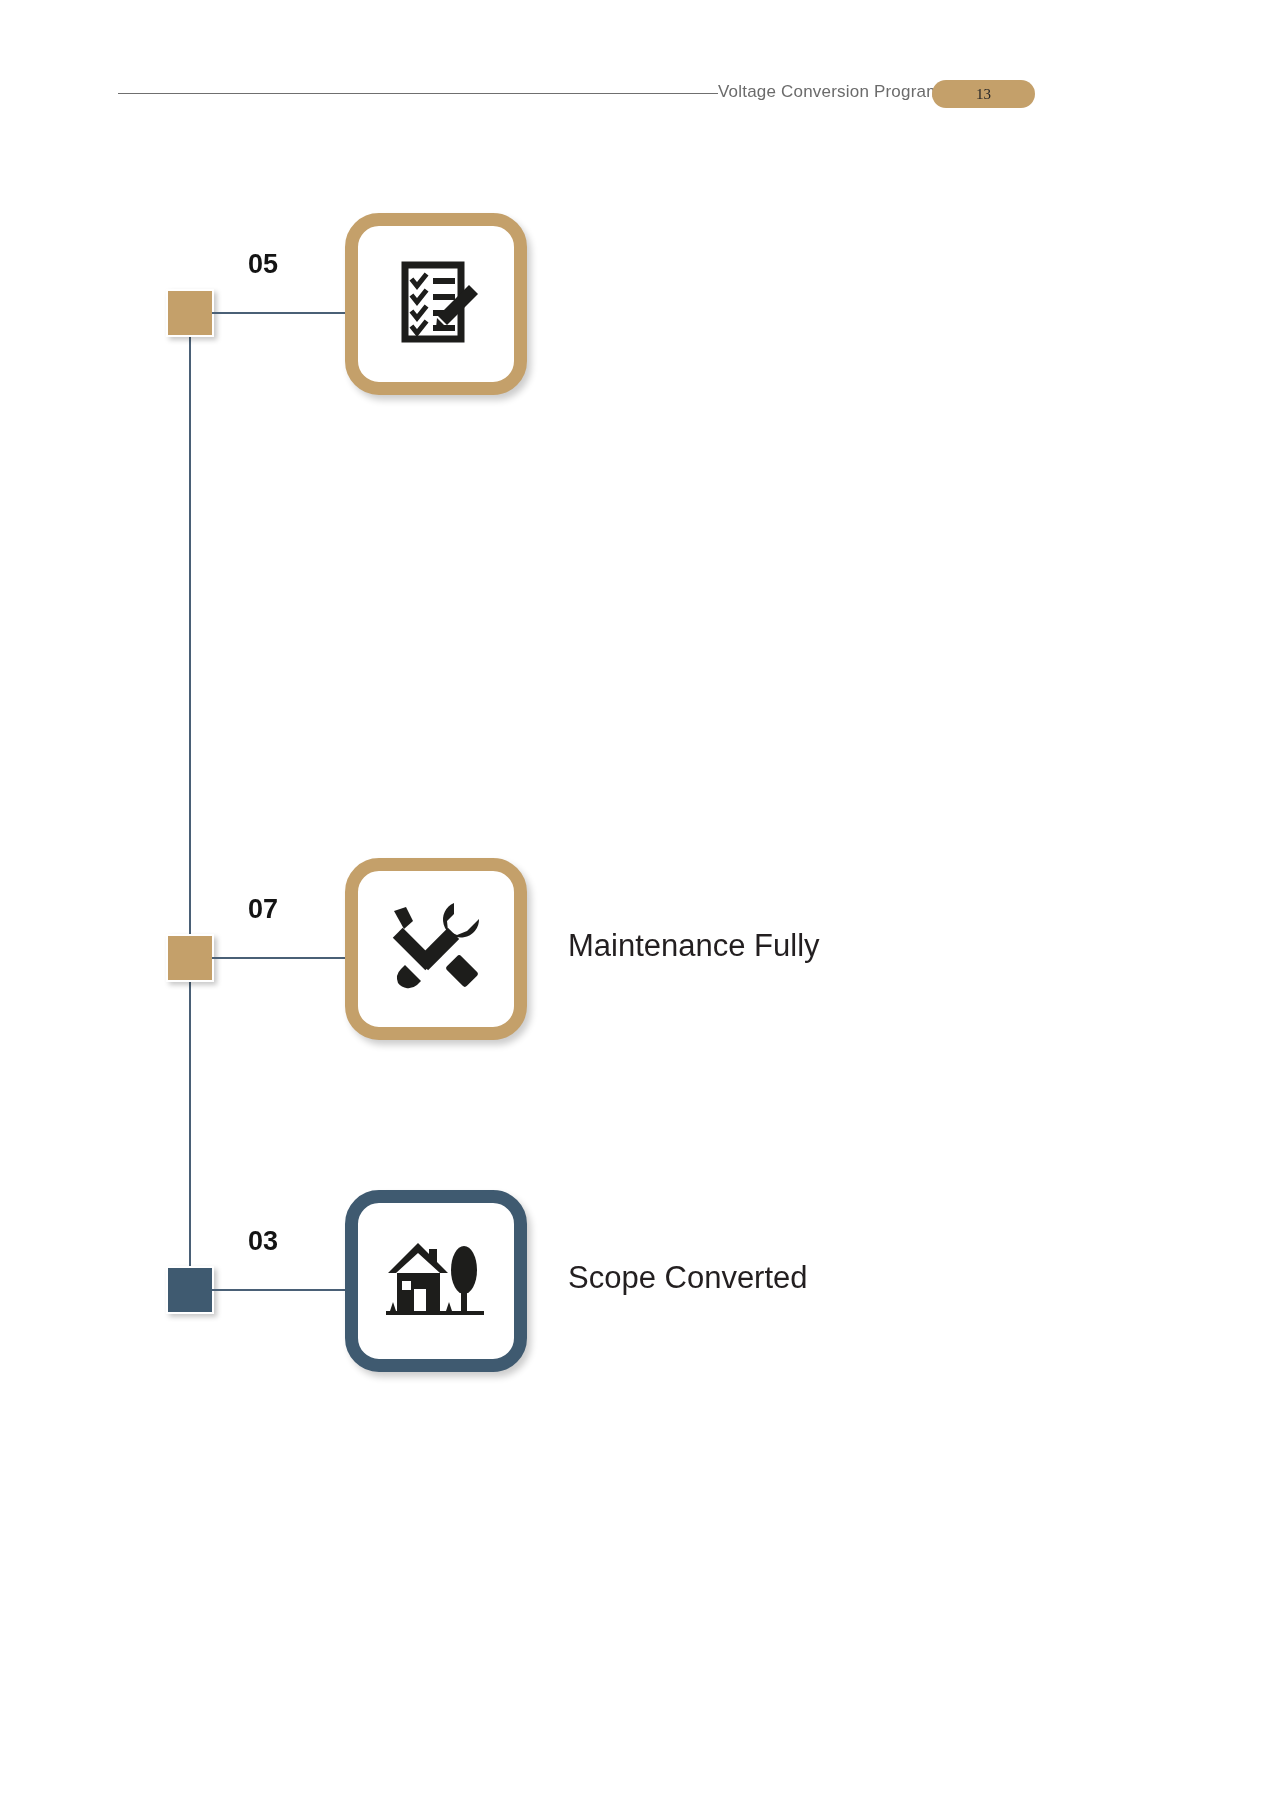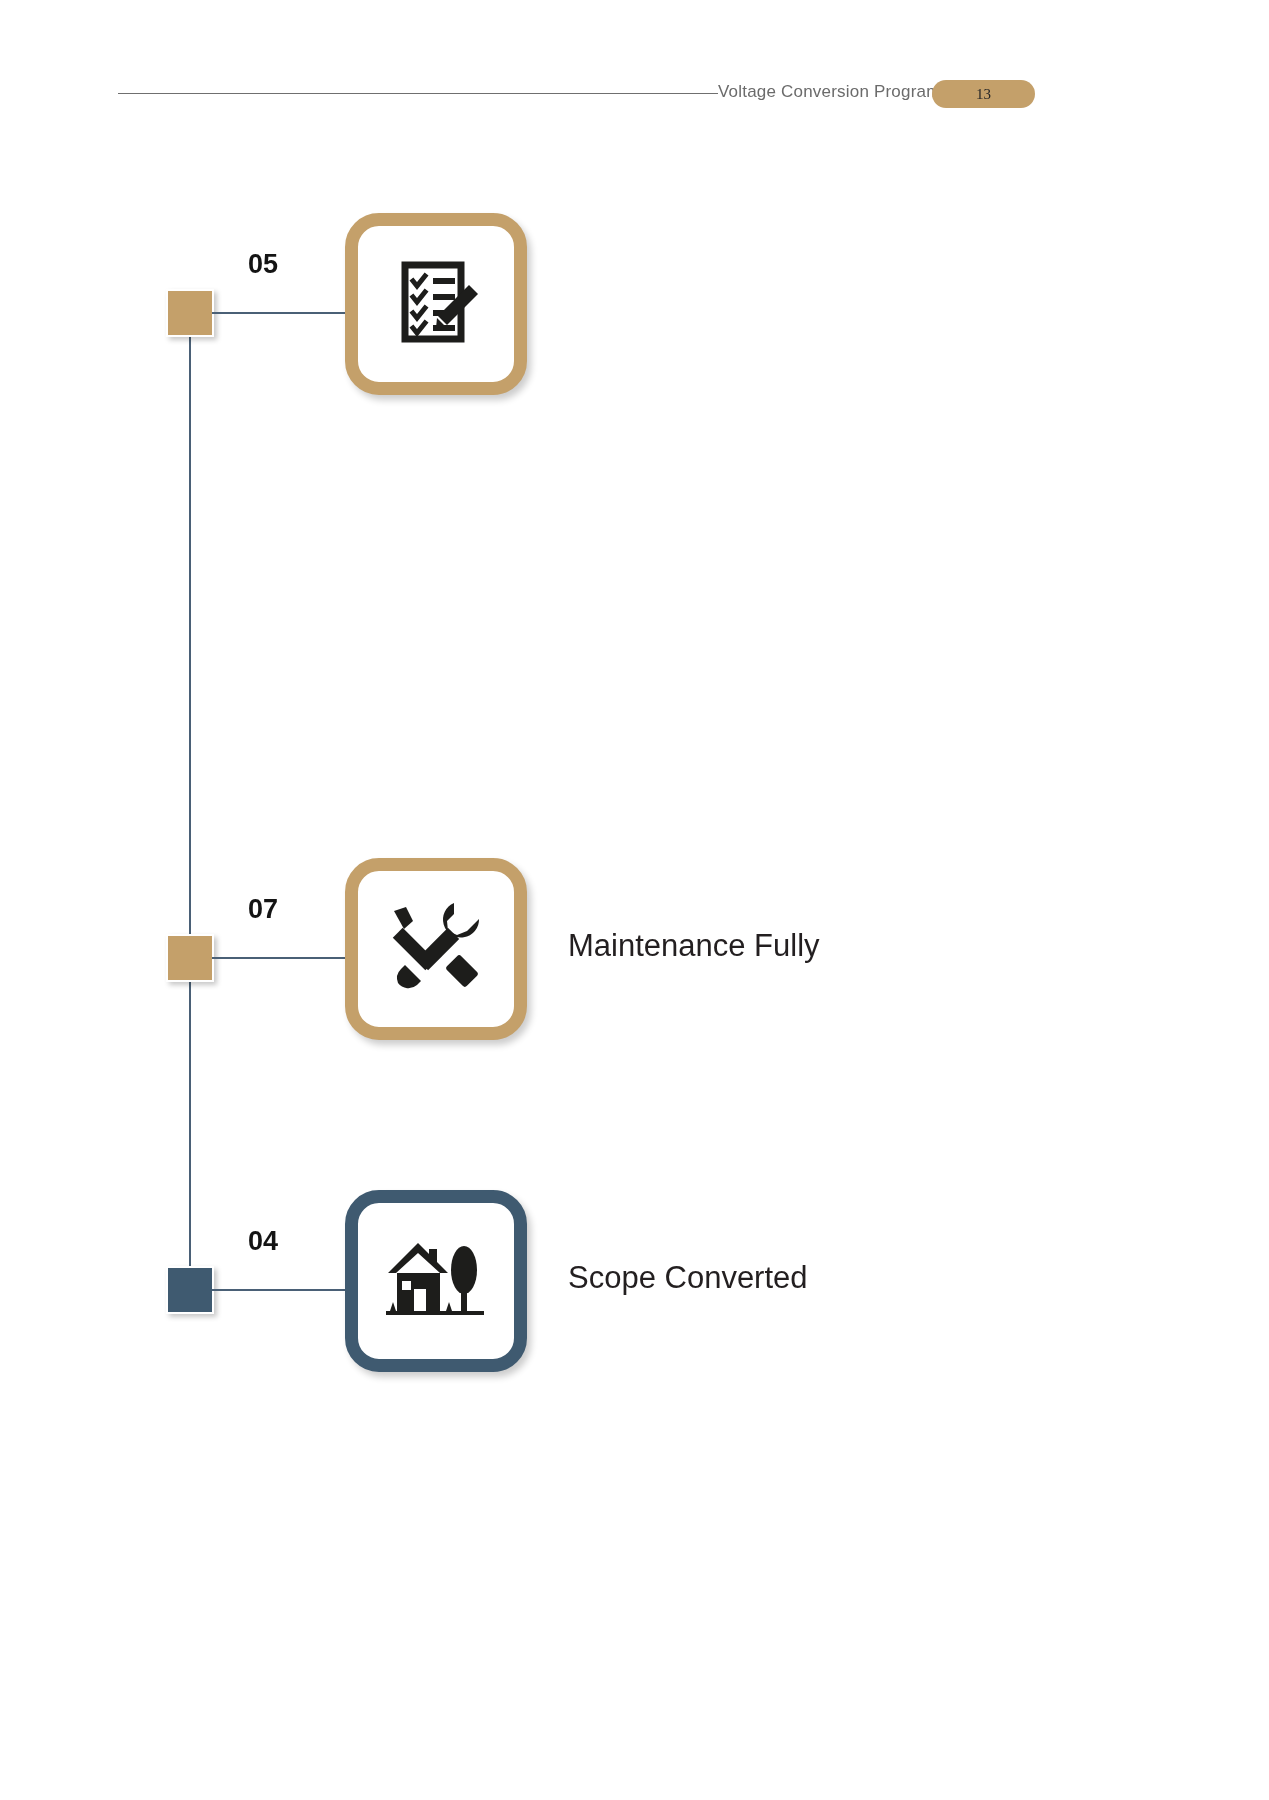--- a/index.html
+++ b/index.html
@@ -222,21 +222,21 @@
           </g>
         </svg>
       </span>
     </div>
     <div class="step-label">Maintenance Fully</div>
   </div>
 
   <div class="step-row" style="top:1190px;">
     <div class="marker blue"></div>
     <div class="connector"></div>
-    <div class="step-num">04</div>
+    <div class="step-num">03</div>
     <div class="icon-tile blue">
       <span>
         <svg width="104" height="84" viewBox="0 0 104 84">
           <g fill="#1d1d1b">
 
             <ellipse cx="80" cy="31" rx="13" ry="24"></ellipse>
             <rect x="77" y="50" width="6" height="22"></rect>
 
             <polygon points="34,4 4,34 12,34 34,14 56,34 64,34"></polygon>
 

